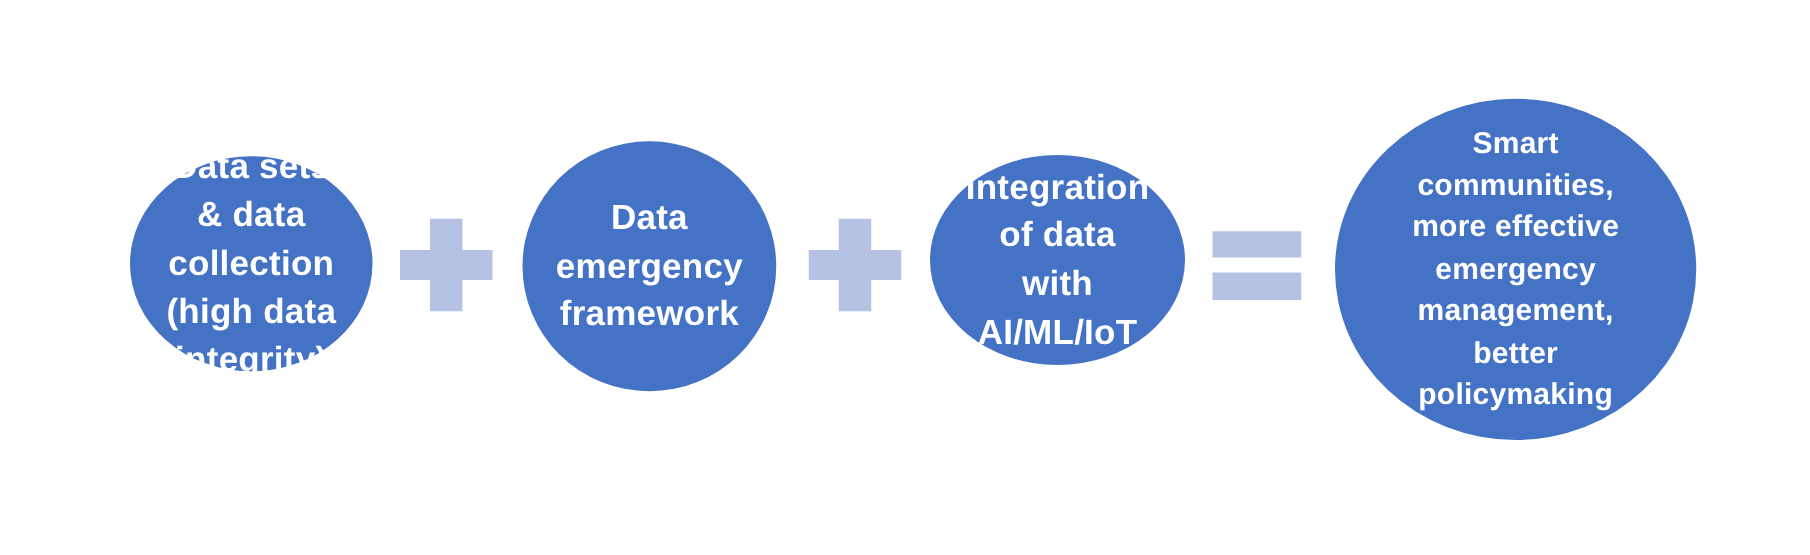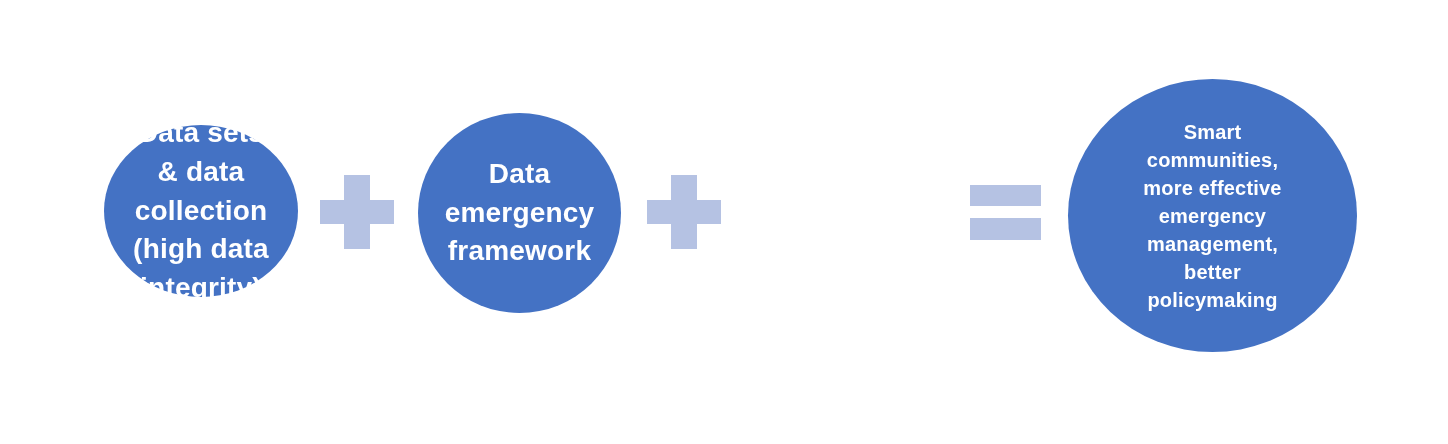--- a/index.html
+++ b/index.html
@@ -30,21 +30,21 @@
     font-size: 28px;
     line-height: 1.38;
     white-space: pre-line;
     letter-spacing: 0.2px;
   }
   
   .node-1 { left: 104px; top: 125px; width: 194px; height: 172px; }
   .node-2 { left: 418px; top: 113px; width: 203px; height: 200px; }
   .node-3 { left: 744px; top: 124px; width: 204px; height: 168px; }
   .node-4 { left: 1068px; top: 79px;  width: 289px; height: 273px; }
-  .node-4 .label { font-size: 20px; line-height: 1.4; }
+  .node-4 .label { font-size: 24px; line-height: 1.4; }
 
   
   .plus {
     position: absolute;
     width: 74px;
     height: 74px;
   }
   .plus .bar-h {
     position: absolute;
     left: 0; top: 25px;
@@ -101,20 +101,26 @@
     <span class="label">Data
 emergency
 framework</span>
   </div>
 
   <div class="plus plus-2">
     <div class="bar-h"></div>
     <div class="bar-v"></div>
   </div>
 
+  <div class="node node-3">
+    <span class="label">Integration
+of data
+with
+AI/ML/IoT</span>
+  </div>
 
   <div class="equals">
     <div class="bar-top"></div>
     <div class="bar-bottom"></div>
   </div>
 
   <div class="node node-4">
     <span class="label">Smart
 communities,
 more effective

